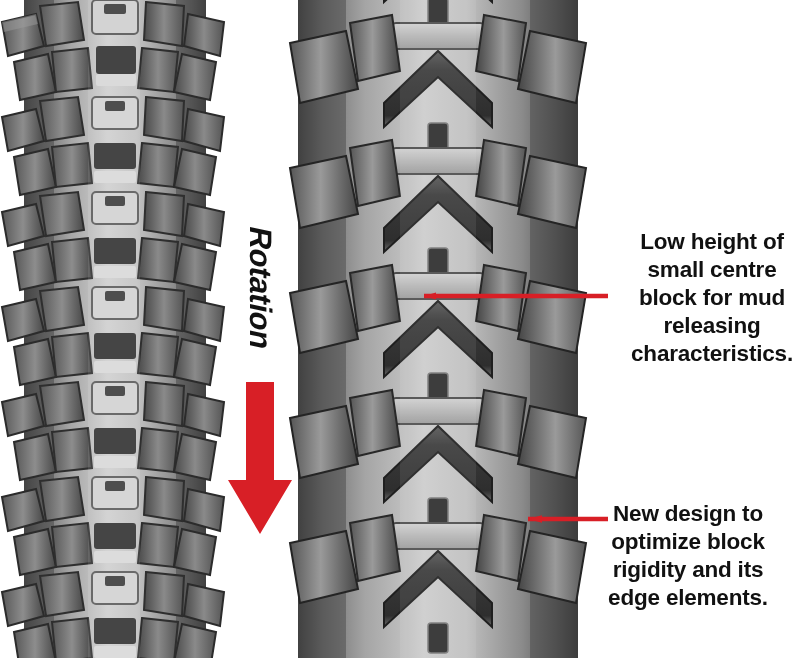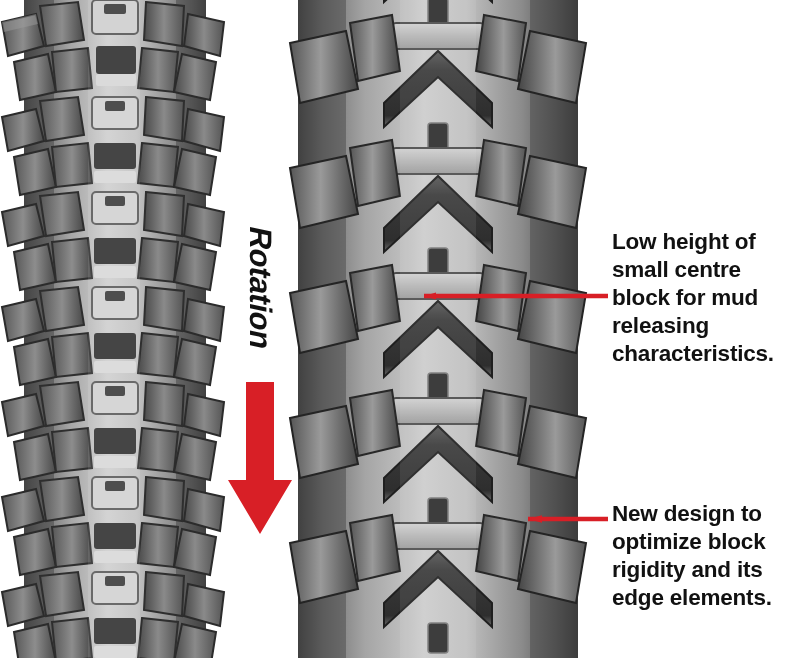--- a/index.html
+++ b/index.html
@@ -52,37 +52,38 @@
   }
   #rotation-arrow {
     position: absolute;
     left: 8px;
     top: 186px;
   }
 
   
   .callout {
     position: absolute;
+    text-align: center;
   }
   .callout-text {
     position: absolute;
     left: 0;
     top: 0;
     width: 200px;
     font-family: "Liberation Sans", sans-serif;
     font-weight: bold;
     font-size: 22.5px;
     line-height: 28px;
     color: #111111;
     letter-spacing: -0.2px;
   }
   .callout-text .ln { display: block; white-space: nowrap; }
 
   #callout-center-block { left: 612px; top: 228px; width: 196px; height: 148px; }
-  #callout-edge-block   { left: 612px; top: 500px; width: 196px; height: 122px; }
+  #callout-edge-block   { left: 588px; top: 500px; width: 196px; height: 122px; }
 
   .leader {
     position: absolute;
     height: 8px;
   }
   #leader-center-block { left: 424px; top: 292px; width: 184px; }
   #leader-edge-block   { left: 528px; top: 515px; width: 80px; }
   .leader svg { display: block; width: 100%; height: 100%; }
 </style>
 </head>

